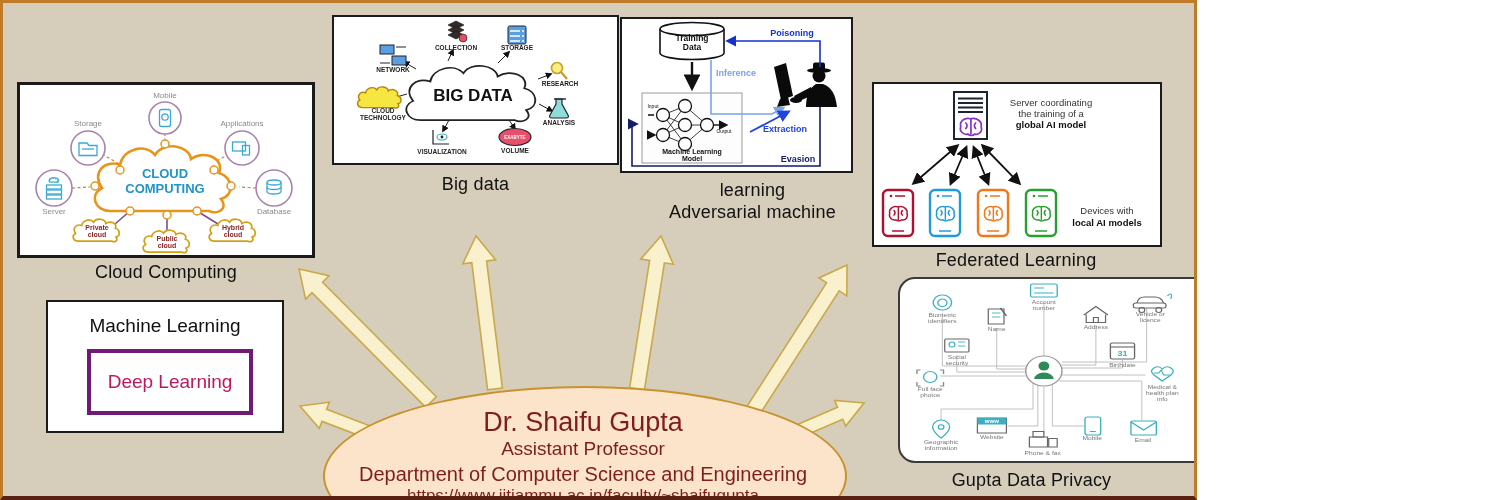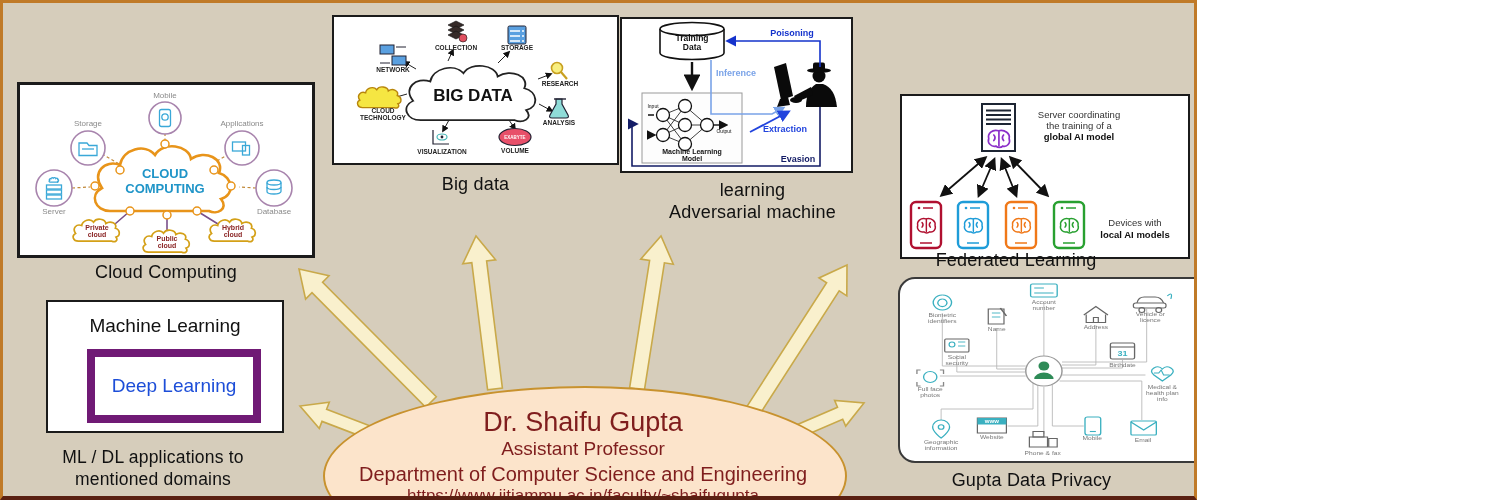--- a/index.html
+++ b/index.html
@@ -5,42 +5,42 @@
   html,body{margin:0;padding:0;background:#fff;font-family:"Liberation Sans",sans-serif;}
   .stage{position:relative;width:1500px;height:500px;background:#ffffff;overflow:hidden;}
   .frame{position:absolute;left:0;top:0;width:1197px;height:500px;box-sizing:border-box;
          border:3px solid var(--c-frame-border);border-bottom:4px solid var(--c-frame-bottom);
          background:var(--c-background);overflow:hidden;}
   .panel{position:absolute;background:#fff;border:2px solid #1b1b1b;box-sizing:border-box;z-index:2;}
   .panel svg{display:block;width:100%;height:100%;}
   #panel-cloud{left:14px;top:79px;width:298px;height:176px;border-width:3px;}
   #panel-bigdata{left:329px;top:12px;width:287px;height:150px;}
   #panel-adversarial{left:617px;top:14px;width:233px;height:156px;}
-  #panel-federated{left:897px;top:79px;width:290px;height:165px;margin-top:12px;}
+  #panel-federated{left:869px;top:79px;width:290px;height:165px;}
   #panel-privacy{left:895px;top:274px;width:322px;height:186px;border-color:#3a3a3a;border-radius:17px;}
   #panel-mldl{left:43px;top:297px;width:238px;height:133px;}
   .caption{position:absolute;text-align:center;font-size:18px;color:#111;letter-spacing:.2px;line-height:22px;z-index:2;}
   #cap-cloud{left:14px;top:258px;width:298px;}
   #cap-bigdata{left:329px;top:170px;width:287px;}
   #cap-adversarial{left:633px;top:176px;width:233px;}
   #cap-federated{left:868px;top:246px;width:290px;}
   #cap-privacy{left:895px;top:466px;width:267px;}
   #cap-mldl{left:20px;top:443px;width:260px;font-size:17.5px;}
   #arrows{position:absolute;left:0;top:0;z-index:3;pointer-events:none;}
   #arrows polygon{fill:var(--c-arrow-fill);stroke:var(--c-arrow-border);stroke-width:1.6;}
   .banner{position:absolute;left:320px;top:383px;width:520px;height:176px;background:var(--c-banner-fill);
           border:2px solid var(--c-banner-border);border-radius:50%;z-index:4;}
   .banner-text{position:absolute;left:330px;top:405px;width:500px;text-align:center;z-index:5;color:#7f1d1d;}
   .bt-name{font-size:27px;line-height:29px;}
   .bt-title{font-size:19px;line-height:23px;}
   .bt-dept{font-size:20px;line-height:19px;margin-top:5px;}
   .bt-url{font-size:17px;line-height:23px;}
   .mldl-outer-label{margin-top:13px;text-align:center;font-size:19px;color:#111;}
-  .mldl-inner-box{position:absolute;left:39px;top:47px;width:158px;height:58px;border:8px solid #701a75;
-                  display:flex;align-items:center;justify-content:center;font-size:19px;color:#1d4ed8;}
+  .mldl-inner-box{position:absolute;left:39px;top:47px;width:158px;height:58px;border:4px solid #701a75;
+                  display:flex;align-items:center;justify-content:center;font-size:19px;color:#be185d;}
   .defs-hidden{position:absolute;width:0;height:0;overflow:hidden;}
   text{font-family:"Liberation Sans",sans-serif;}
 </style>
 </head>
 <body>
 
 <svg class="defs-hidden" aria-hidden="true">
   <defs>
     <path id="cld" d="M-55,30 C-70,30 -76,14 -63,7 C-74,-8 -60,-22 -45,-16 C-42,-32 -20,-38 -10,-26 C-2,-40 24,-36 26,-22 C40,-32 60,-22 54,-8 C68,-4 70,14 56,18 C64,28 52,34 44,30 Z"></path>
     <g id="brain" fill="none" stroke="currentColor" stroke-width="2" stroke-linecap="round">
@@ -438,24 +438,20 @@
     </svg>
   </div>
   <div class="caption" id="cap-privacy">Gupta Data Privacy</div>
 
   <div class="panel" id="panel-mldl">
     <div class="mldl-outer-label">Machine Learning</div>
     <div class="mldl-inner-box">
       <span>Deep Learning</span>
     </div>
   </div>
-  <div class="caption" id="cap-mldl">
-    <div>ML / DL applications to</div>
-    <div>mentioned domains</div>
-  </div>
 
   <svg id="arrows" width="1197" height="500" viewBox="0 0 1197 500">
         <polygon points="367.3,422.9 323.6,406.2 326.3,399.2 297.0,403.0 316.3,425.4 319.0,418.4 362.7,435.1"></polygon>
         <polygon points="433.3,393.7 319.6,279.2 326.0,272.8 296.0,266.0 302.6,296.1 309.0,289.7 422.7,404.3"></polygon>
         <polygon points="499.4,385.1 483.6,257.9 492.6,256.8 473.0,233.0 459.8,260.8 468.8,259.7 484.6,386.9"></polygon>
         <polygon points="641.4,387.2 661.4,259.8 670.3,261.2 658.0,233.0 637.7,256.1 646.6,257.5 626.6,384.8"></polygon>
         <polygon points="754.3,415.1 836.2,287.9 843.8,292.8 844.0,262.0 816.0,274.9 823.6,279.8 741.7,406.9"></polygon>
         <polygon points="791.6,437.0 839.7,416.3 842.7,423.1 861.0,400.0 831.6,397.4 834.5,404.3 786.4,425.0"></polygon>
       </svg>
 

